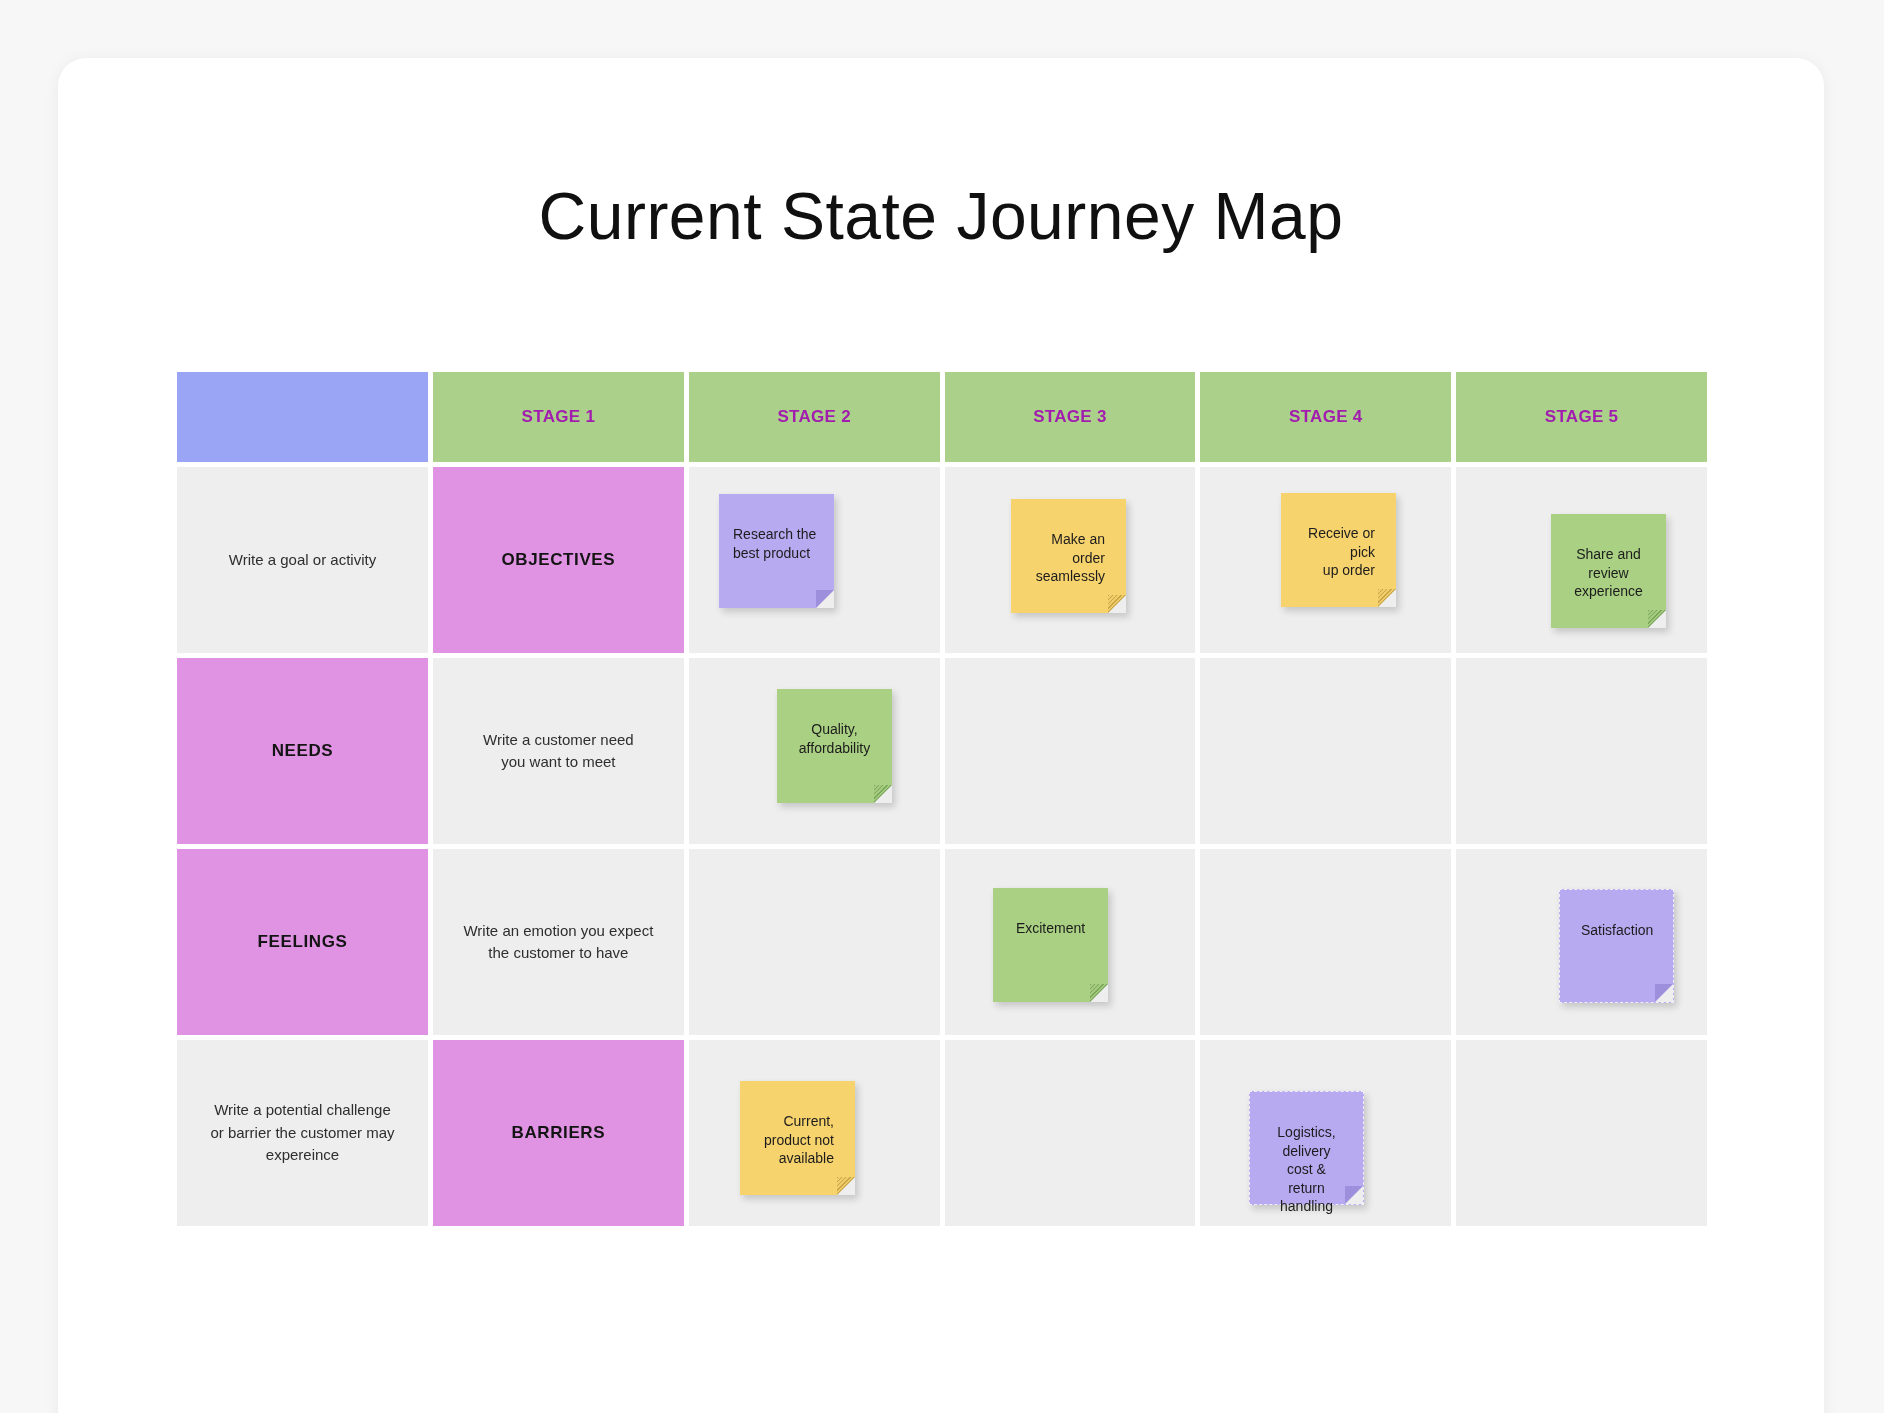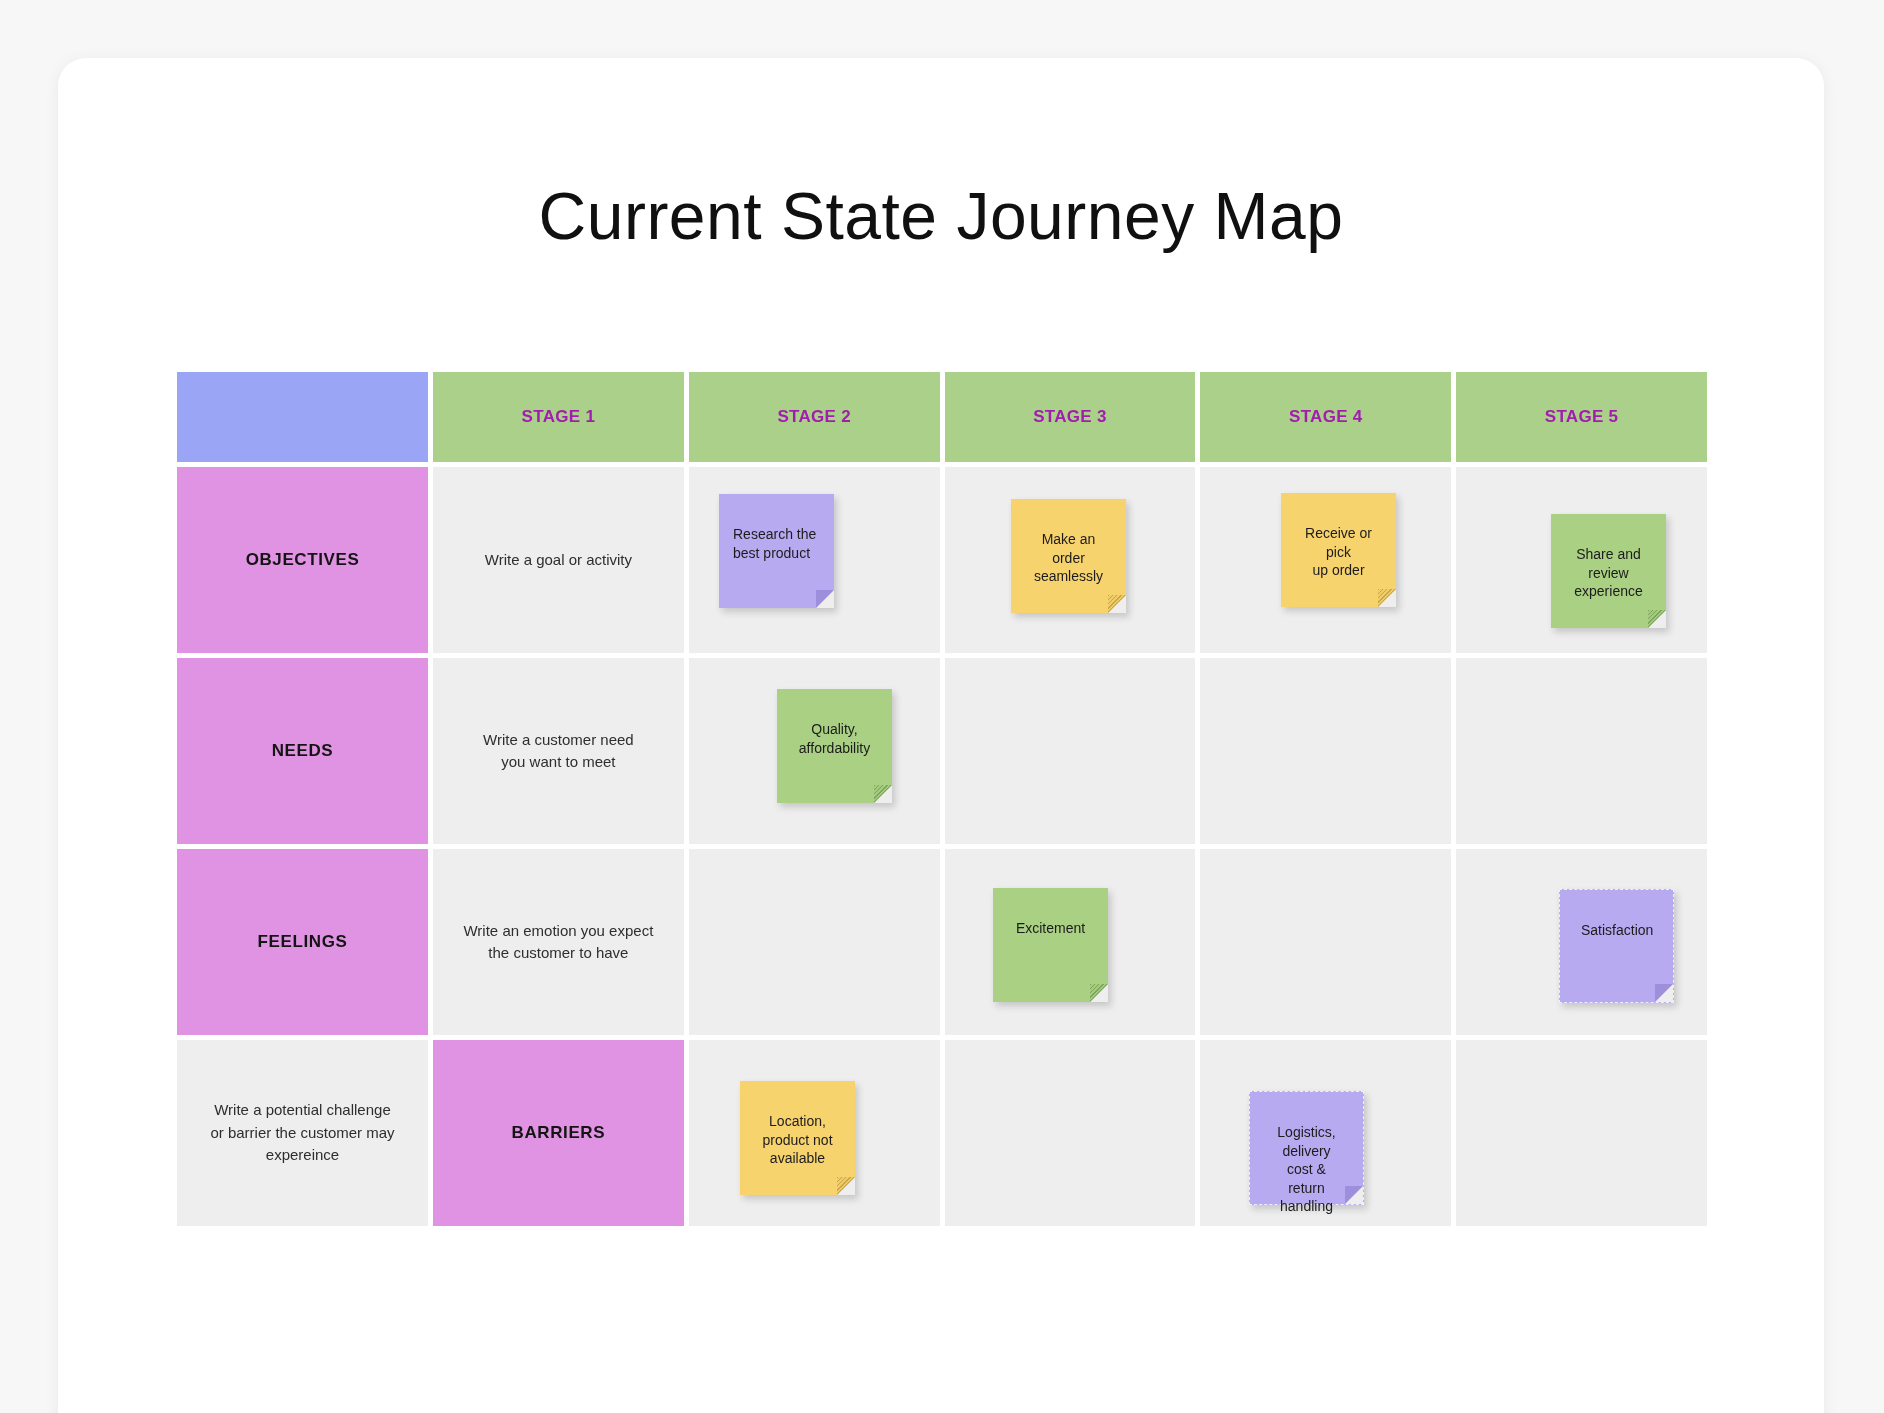--- a/index.html
+++ b/index.html
@@ -56,21 +56,21 @@
   }
   .note {
     position: absolute;
     width: 115px; height: 114px;
     padding: 13px 21px 7px;
     box-shadow: 3px 4px 7px rgba(17,17,17,0.18);
     font-size: 14px; line-height: 1.32; color: #1c1c1c;
     white-space: pre-line; text-align: center;
   }
   .note.align-left { text-align: left; padding-left: 14px; padding-right: 12px; }
-  .note.yellow { background: #f7d36e; }
+  .note.yellow { background: #f7d36e; text-align: right; }
   .note.green  { background: #a9d083; }
   .note.purple { background: #b8aaf1; }
   .note.dashed { border: 1px dashed rgba(255,255,255,0.8); }
   .fold-cut, .fold-flap {
     position: absolute; right: 0; bottom: 0;
     width: 18px; height: 18px;
   }
   .fold-cut { background: #efeeef; clip-path: polygon(100% 0, 100% 100%, 0 100%); }
   .fold-flap { clip-path: polygon(0 0, 100% 0, 0 100%); }
   .flap-solid-purple { background: rgba(70,50,150,0.22); }
@@ -90,22 +90,22 @@
 
   <div class="journey-table">
 
     <div class="cell corner"></div>
     <div class="cell stage-h">STAGE 1</div>
     <div class="cell stage-h">STAGE 2</div>
     <div class="cell stage-h">STAGE 3</div>
     <div class="cell stage-h">STAGE 4</div>
     <div class="cell stage-h">STAGE 5</div>
 
+    <div class="cell body-cell instruction">Write a goal or activity</div>
     <div class="cell row-h">OBJECTIVES</div>
-    <div class="cell body-cell instruction">Write a goal or activity</div>
     <div class="cell body-cell"></div>
     <div class="cell body-cell"></div>
     <div class="cell body-cell"></div>
     <div class="cell body-cell"></div>
 
     <div class="cell row-h">NEEDS</div>
     <div class="cell body-cell instruction">Write a customer need
 you want to meet</div>
     <div class="cell body-cell"></div>
     <div class="cell body-cell"></div>
@@ -171,21 +171,21 @@
       <div class="fold-flap flap-hatch-green"></div>
     </div>
 
     <div class="note purple dashed" style="left:1382px; top:517px;">
       <span>Satisfaction</span>
       <div class="fold-cut"></div>
       <div class="fold-flap flap-solid-purple"></div>
     </div>
 
     <div class="note yellow" style="left:563px; top:709px;">
-      <span>Location,
+      <span>Current,
 product not
 available</span>
       <div class="fold-cut"></div>
       <div class="fold-flap flap-hatch-yellow"></div>
     </div>
 
     <div class="note purple dashed" style="left:1072px; top:719px;">
       <span>Logistics,
 delivery cost &amp;
 return handling</span>

